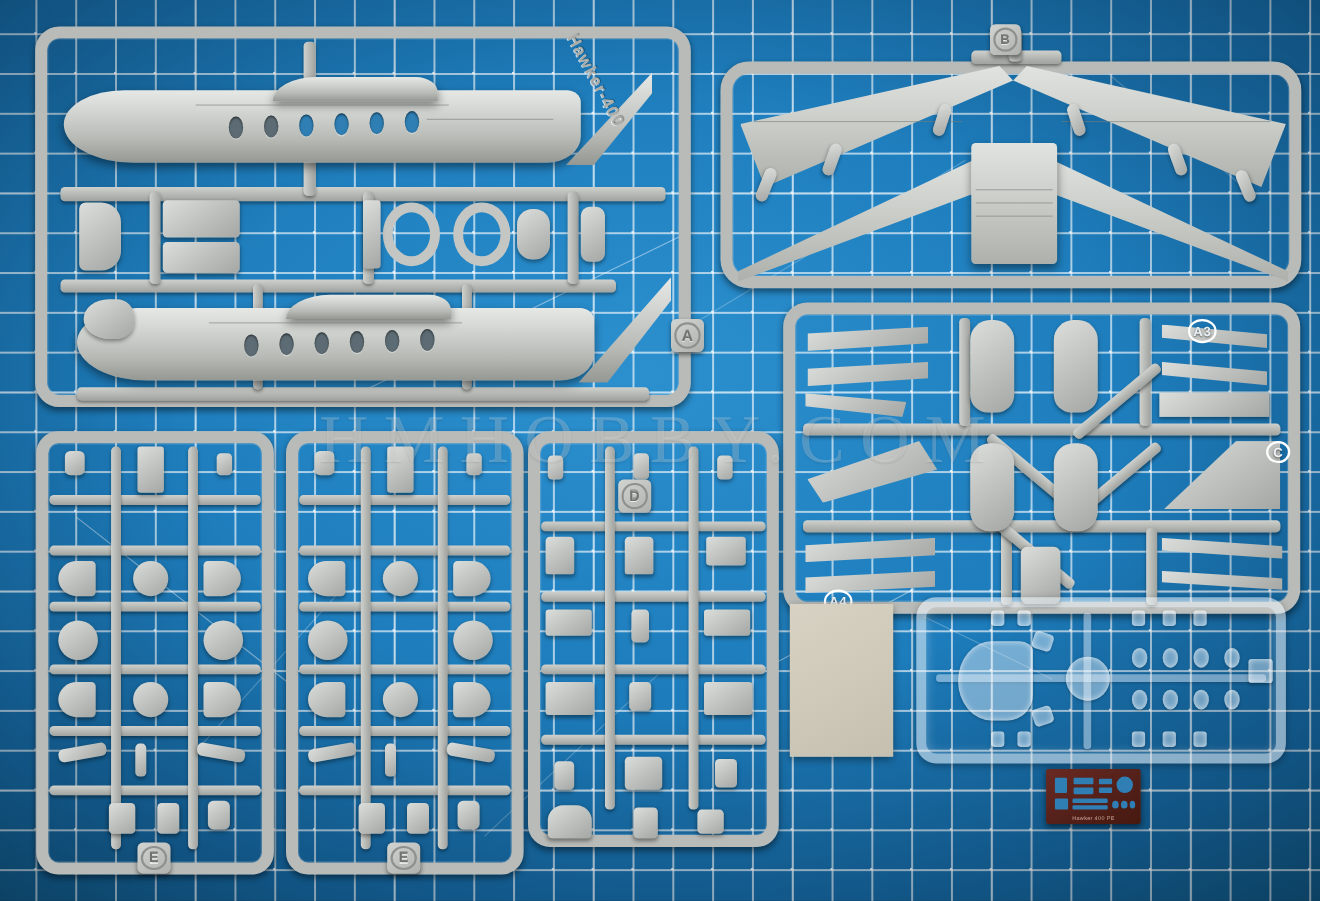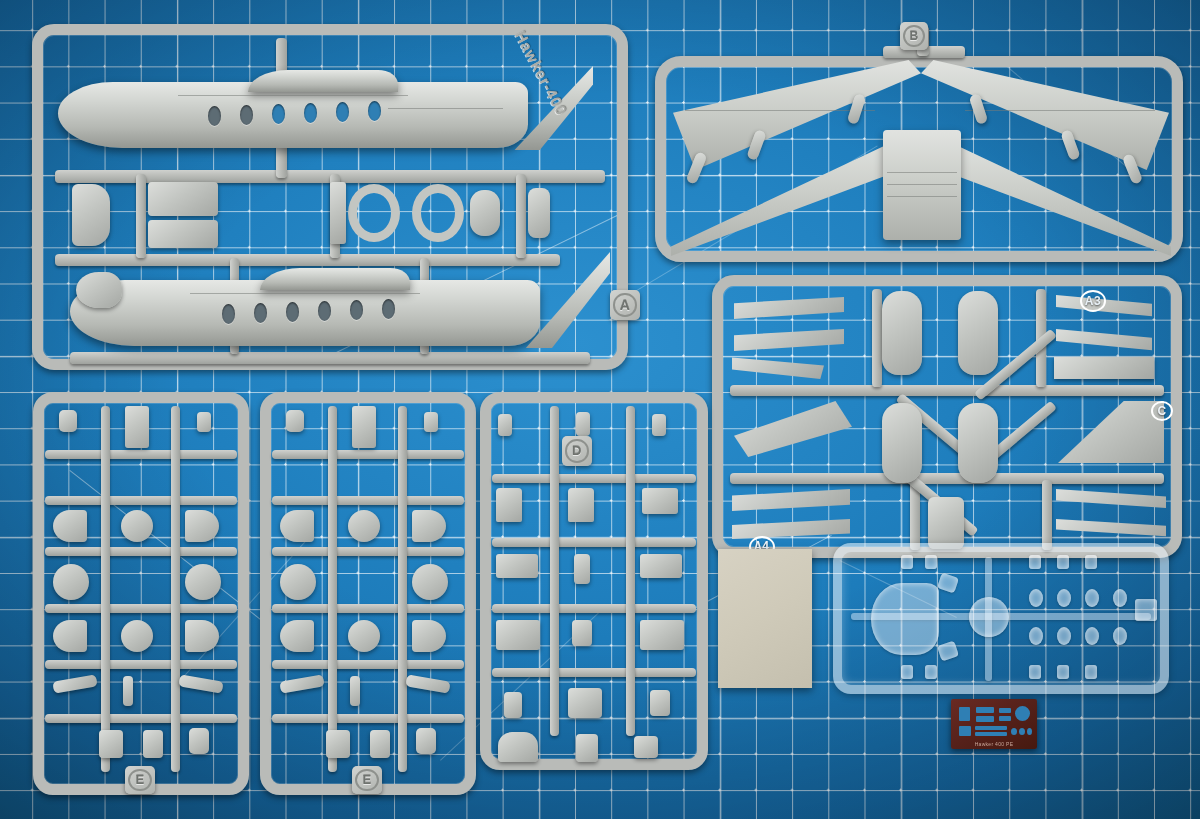--- a/index.html
+++ b/index.html
@@ -334,21 +334,21 @@
     <div class="part" style="left:20px;top:244px;width:118px;height:20px;clip-path:polygon(0% 30%,100% 0%,100% 72%,0% 100%);"></div>
     <div class="part" style="left:344px;top:214px;width:110px;height:22px;clip-path:polygon(0% 0%,100% 34%,100% 86%,0% 52%);"></div>
     <div class="part" style="left:344px;top:244px;width:110px;height:20px;clip-path:polygon(0% 0%,100% 34%,100% 86%,0% 52%);"></div>
     <div class="part" style="left:216px;top:222px;width:36px;height:52px;border-radius:6px;"></div>
 
     <div class="tag" style="left:364px;top:12px;width:34px;height:28px;font-size:12px;background:rgba(255,255,255,.0);box-shadow:none;color:#e8f0f6;text-shadow:0 1px 2px rgba(0,0,0,.6);">
       <span class="ring" style="border-color:#ffffff;">A3</span>
     </div>
   </div>
   <div class="tag" style="left:745px;top:533px;width:34px;height:28px;font-size:12px;background:rgba(255,255,255,0);box-shadow:none;color:#eef4f9;text-shadow:0 1px 2px rgba(0,0,0,.6);">
-    <span class="ring" style="border-color:#ffffff;font-family:Liberation Mono, monospace;">A4</span>
+    <span class="ring" style="border-color:#ffffff;">A4</span>
   </div>
   <div class="tag" style="left:1148px;top:398px;width:28px;height:26px;font-size:12px;background:rgba(255,255,255,0);box-shadow:none;color:#eef4f9;text-shadow:0 1px 2px rgba(0,0,0,.6);">
     <span class="ring" style="border-color:#ffffff;">C</span>
   </div>
 
   <div class="sprue" style="left:33px;top:392px;width:218px;height:405px;">
     <div class="frame" style="left:0;top:0;width:216px;height:403px;border-radius:20px;"></div>
     <div class="bar" style="left:12px;top:58px;width:192px;height:9px;"></div>
     <div class="bar" style="left:12px;top:104px;width:192px;height:9px;"></div>
     <div class="bar" style="left:12px;top:155px;width:192px;height:9px;"></div>
@@ -489,14 +489,15 @@
     <div class="pe-slot" style="left:64px;top:7px;width:15px;height:15px;border-radius:50%;"></div>
     <div class="pe-slot" style="left:8px;top:27px;width:12px;height:10px;"></div>
     <div class="pe-slot" style="left:24px;top:27px;width:32px;height:4px;"></div>
     <div class="pe-slot" style="left:24px;top:33px;width:32px;height:4px;"></div>
     <div class="pe-slot" style="left:60px;top:29px;width:6px;height:7px;border-radius:50%;"></div>
     <div class="pe-slot" style="left:68px;top:29px;width:6px;height:7px;border-radius:50%;"></div>
     <div class="pe-slot" style="left:76px;top:29px;width:5px;height:7px;border-radius:50%;"></div>
     <div class="pe-label">Hawker 400 PE</div>
   </div>
 
+  <div id="watermark">HMHOBBY.COM</div>
 
 </div>
 
 </body></html>

